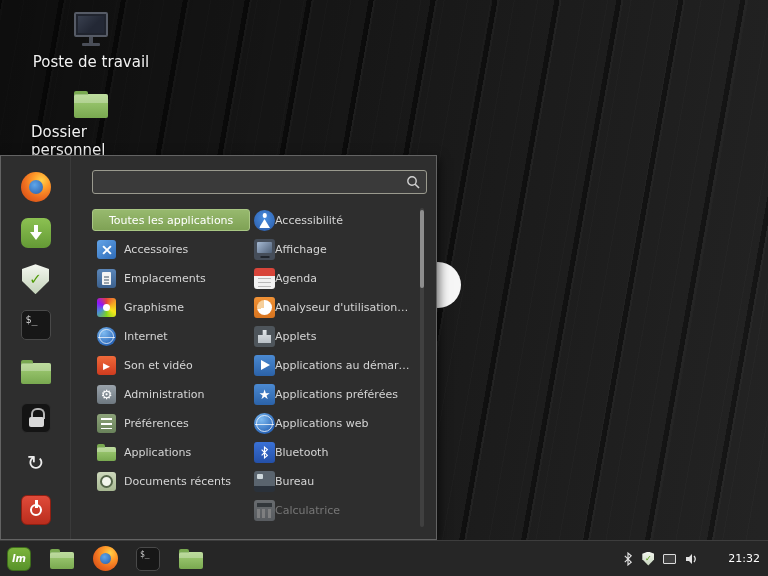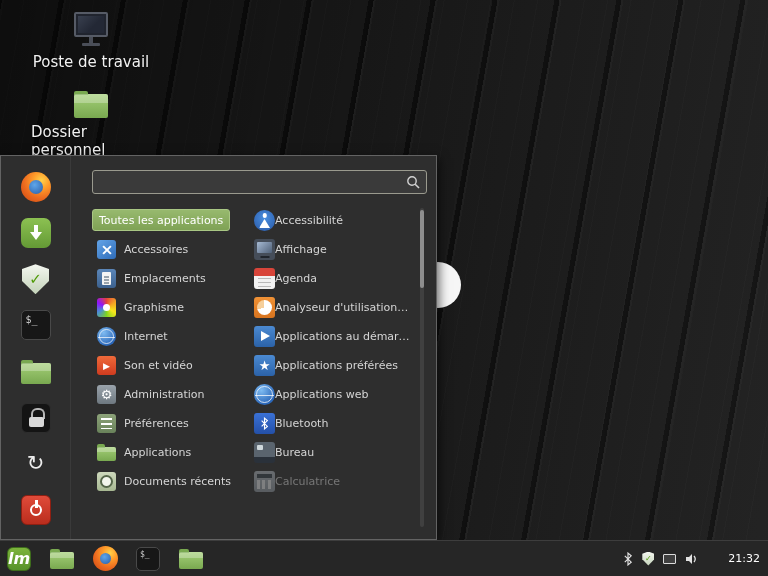--- a/index.html
+++ b/index.html
@@ -86,21 +86,21 @@
   .search-input { width:100%; height:24px; background:#3a3a3a; border:1px solid #9a9a8e;
     border-radius:3px; color:#e9e9e9; font-size:11px; padding:0 26px 0 8px; outline:none;
     font-family:"DejaVu Sans", sans-serif; }
   .search-icon { position:absolute; right:7px; top:5px; width:14px; height:14px; }
 
   .lists { display:flex; flex:1; min-height:0; overflow:hidden; }
   .cat-col { width:150px; margin-right:8px; display:flex; flex-direction:column; }
   .cat-row { height:29px; display:flex; align-items:center; gap:8px; padding:0 5px;
     font-size:11px; color:#d5d5d5; border-radius:3px; white-space:nowrap; }
   .cat-row.active { height:22px; margin:3px 0 4px 0; align-self:flex-start;
-    background:linear-gradient(#97b96e,#7fa255); border:1px solid #a9c784; color:#fff; padding:0 6px; }
+    background:linear-gradient(#97b96e,#7fa255); border:1px solid #a9c784; color:#fff; padding:0 16px; }
 
   .app-col { flex:1; position:relative; display:flex; flex-direction:column; padding-right:12px; min-width:0; }
   .app-row { height:29px; display:flex; align-items:center; padding:0 4px;
     font-size:11px; color:#d5d5d5; white-space:nowrap; overflow:hidden; }
   .app-row.faded { opacity:.42; }
   .app-label { overflow:hidden; text-overflow:ellipsis; }
 
   .scrollbar { position:absolute; right:3px; top:2px; bottom:2px; width:4px;
     background:#404040; border-radius:2px; }
   .scroll-thumb { position:absolute; top:2px; left:0; width:4px; height:78px;
@@ -194,21 +194,21 @@
   .ai-calc::after { content:""; position:absolute; left:3px; right:3px; top:9px; bottom:3px;
     background:repeating-linear-gradient(90deg,#eceff1 0 3px, transparent 3px 5.5px); }
 
   
   .taskbar { position:absolute; left:0; right:0; bottom:0; height:36px; z-index:6;
     background:#262626; border-top:1px solid #3d3d3d; display:flex; align-items:center;
     padding:0 8px 0 4px; gap:13px; }
   .tb-menu-btn { width:30px; height:30px; display:flex; align-items:center; justify-content:center; }
   .mint-logo { width:24px; height:24px; border-radius:6px; background:linear-gradient(#7cb43c,#58922a);
     border:1px solid #3e6d1c; display:flex; align-items:center; justify-content:center; }
-  .mint-logo span { color:#fff; font-size:16px; font-weight:bold; font-style:italic; }
+  .mint-logo span { color:#fff; font-size:10px; font-weight:bold; font-style:italic; }
   .tb-launcher { width:30px; height:30px; display:flex; align-items:center; justify-content:center; }
   .tb-folder { width:24px; height:17px; margin-top:3px; }
   .tb-firefox { width:25px; height:25px; }
   .tb-firefox.fi-firefox::before { inset:7px; }
   .tb-terminal { width:24px; height:24px; }
   .tb-terminal span { padding:2px 0 0 3px; font-size:8px; }
 
   .tb-right { margin-left:auto; display:flex; align-items:center; gap:9px; }
   .tray-icon { display:flex; align-items:center; justify-content:center; }
   .tray-shield { width:12px; height:14px; background:linear-gradient(#f4f7f0,#c4d3ba);
@@ -335,20 +335,24 @@
             <span class="ai ai-display"></span>
             <span class="app-label">Affichage</span>
           </div>
           <div class="app-row">
             <span class="ai ai-calendar"></span>
             <span class="app-label">Agenda</span>
           </div>
           <div class="app-row">
             <span class="ai ai-usage"></span>
             <span class="app-label">Analyseur d'utilisation des…</span>
+          </div>
+          <div class="app-row">
+            <span class="ai ai-applets"></span>
+            <span class="app-label">Applets</span>
           </div>
           <div class="app-row">
             <span class="ai ai-startup"></span>
             <span class="app-label">Applications au démarrage</span>
           </div>
           <div class="app-row">
             <span class="ai ai-fav"></span>
             <span class="app-label">Applications préférées</span>
           </div>
           <div class="app-row">

